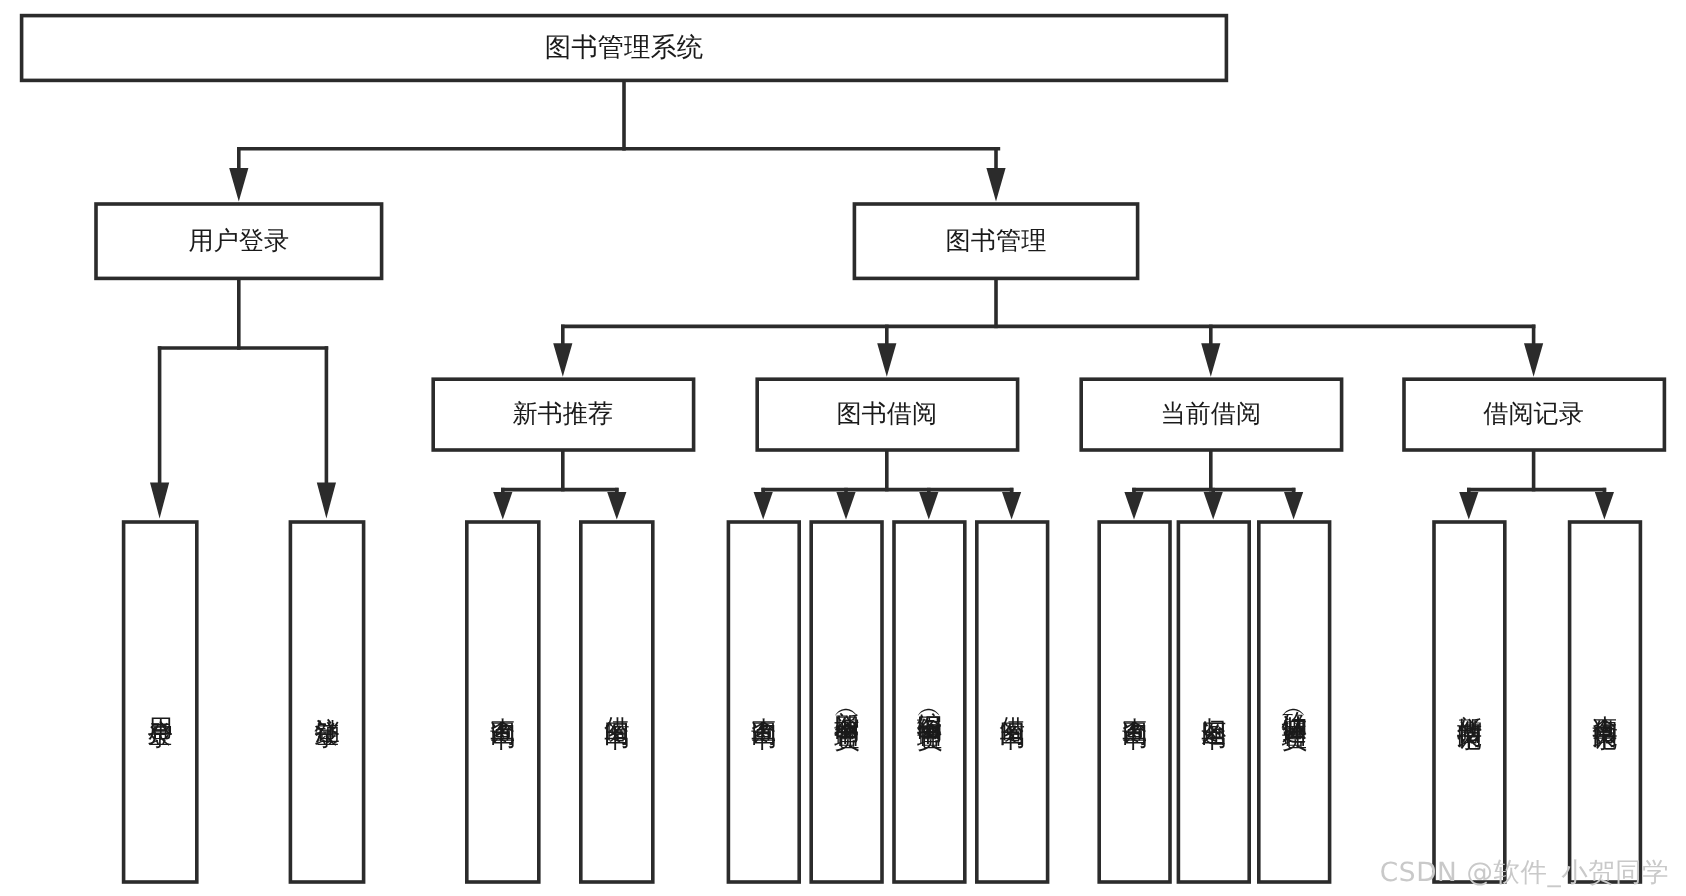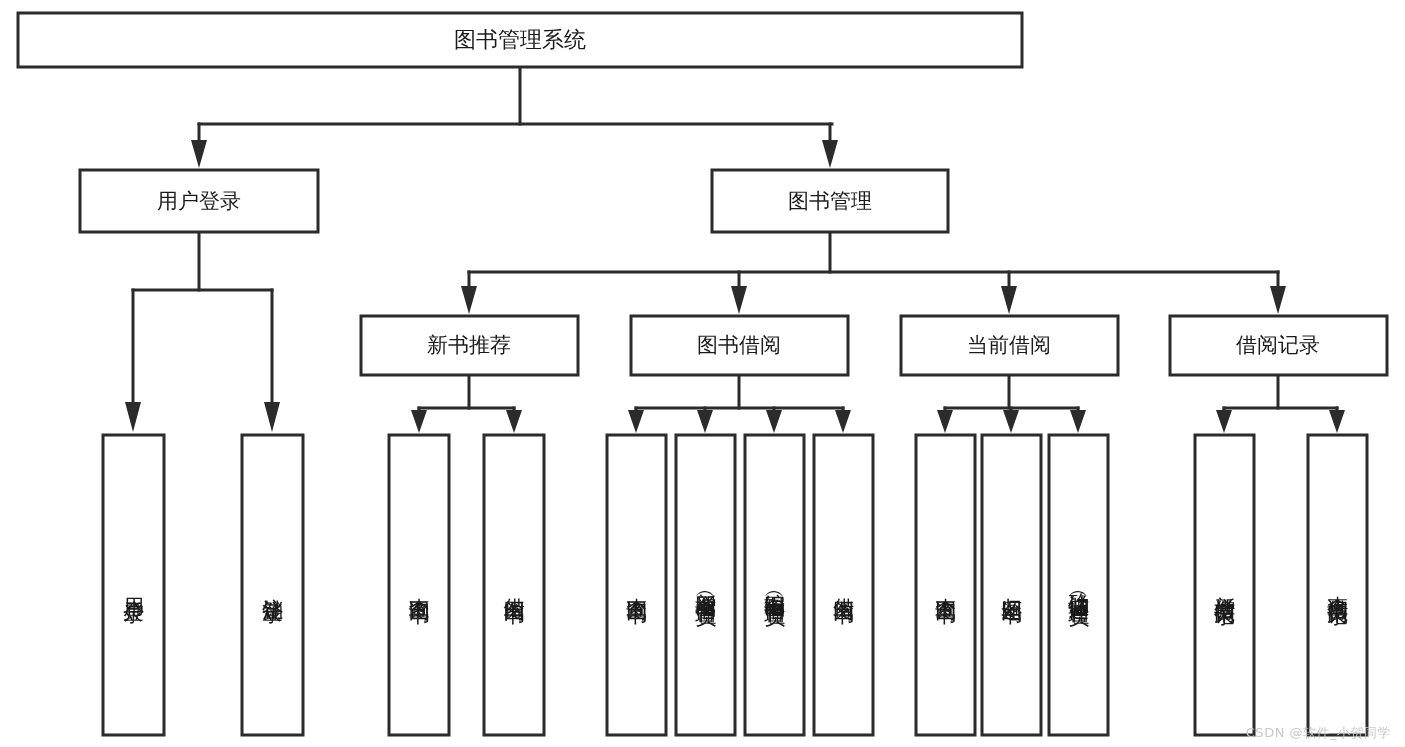--- a/index.html
+++ b/index.html
@@ -66,21 +66,21 @@
     align-items: center;
     justify-content: center;
     white-space: nowrap;
     pointer-events: none;
   }
   .watermark {
     position: absolute;
     right: 14px;
     bottom: 5px;
     font-family: "DejaVu Sans", "Liberation Sans", sans-serif;
-    font-size: 13px;
+    font-size: 22px;
     color: #c9c9c9;
     white-space: nowrap;
     letter-spacing: 0.5px;
   }
 </style>
 </head>
 <body>
 
 <div id="diagram-root">
 

